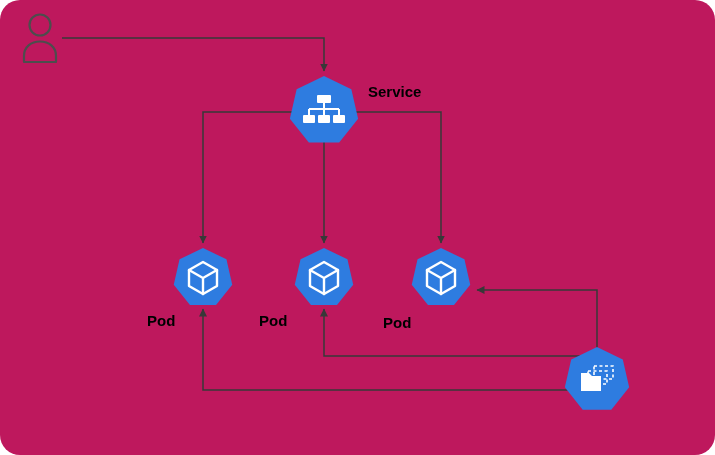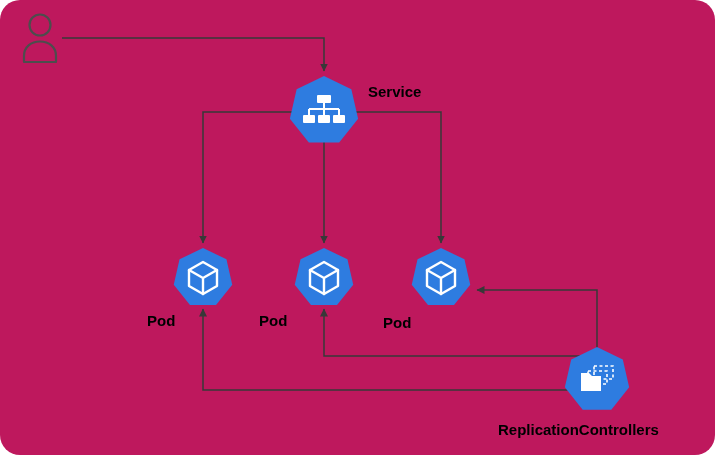--- a/index.html
+++ b/index.html
@@ -98,15 +98,14 @@
         <rect x="-9" y="-10" width="19" height="13" fill="none" stroke="#ffffff" stroke-width="1.6" stroke-dasharray="3 2.5"></rect>
         <path d="M -16 -8 h 8 l 3 3 h 9 v 15 h -20 z" fill="#ffffff" stroke="none"></path>
       </g>
     </g>
   </svg>
 
   <div class="node-label" style="left:368px; top:83px;">Service</div>
   <div class="node-label" style="left:147px; top:312px;">Pod</div>
   <div class="node-label" style="left:259px; top:312px;">Pod</div>
   <div class="node-label" style="left:383px; top:314px;">Pod</div>
-  <div class="node-label" style="left:498px; top:421px;">ReplicationControllers</div>
 
 </div>
 
 </body></html>

